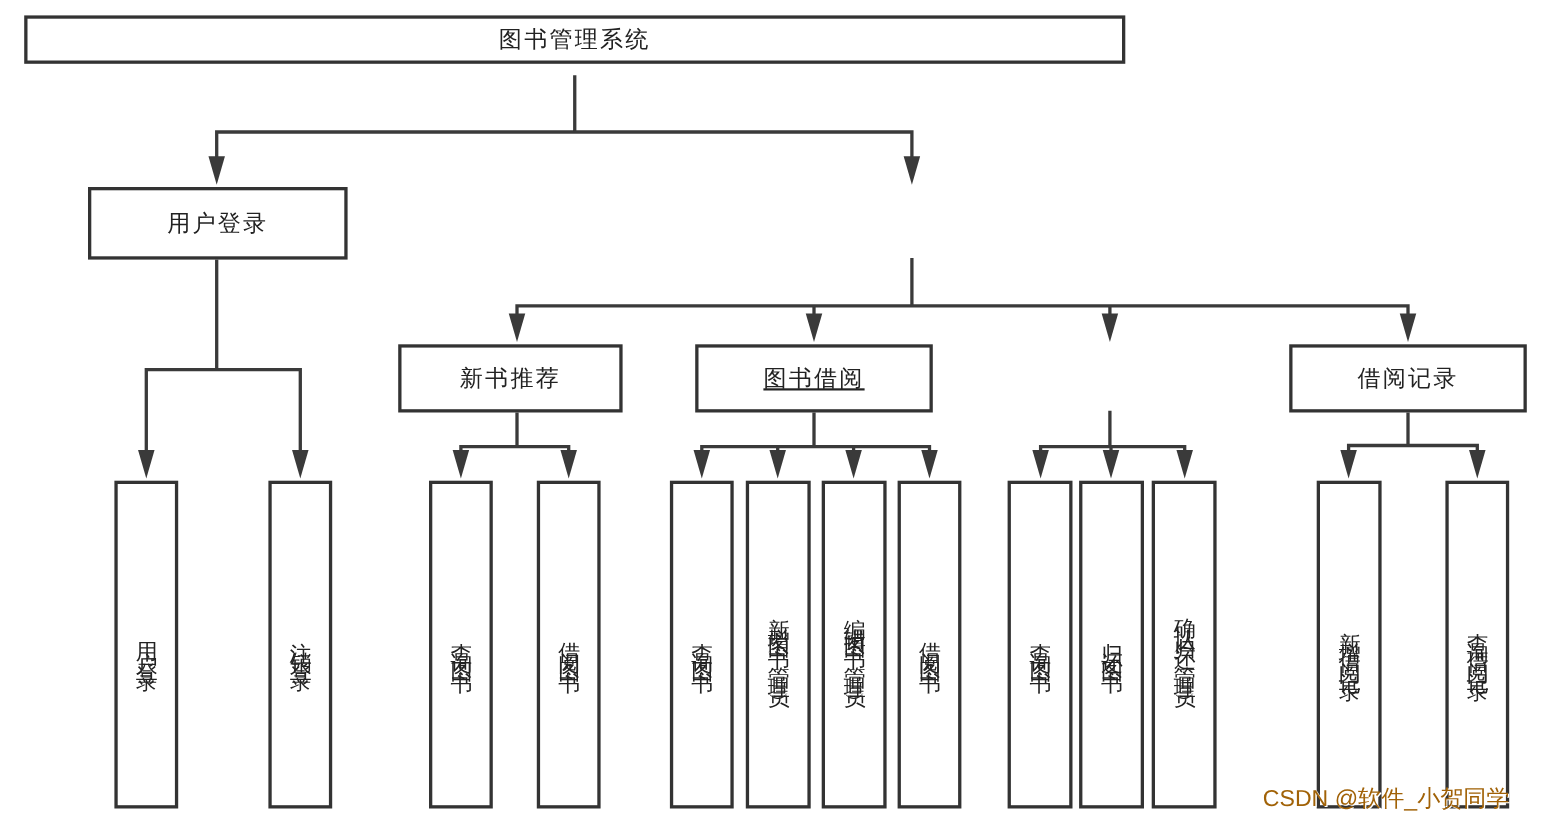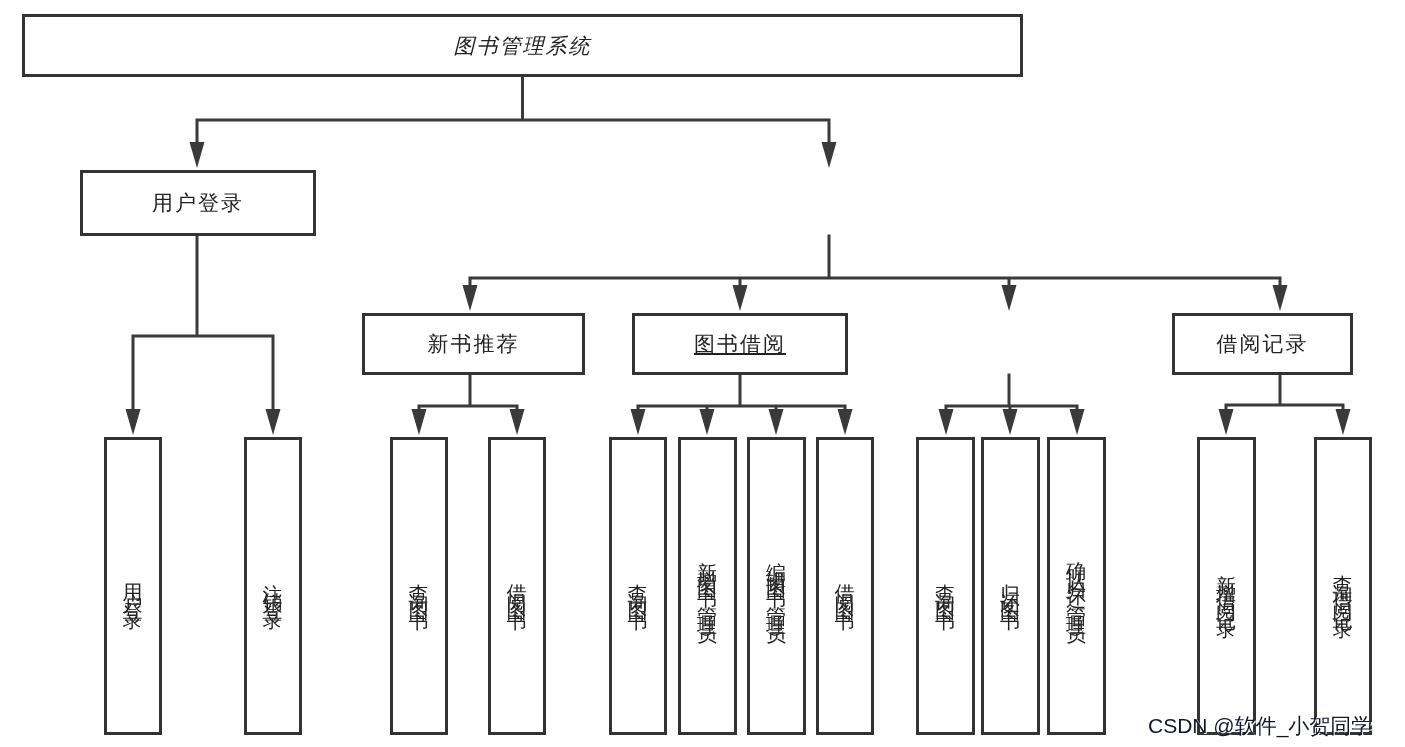--- a/index.html
+++ b/index.html
@@ -39,21 +39,21 @@
     letter-spacing:9px;
     line-height:1;
     color:#222222;
   }
   .watermark{
     position:absolute;
     left:1148px;
     top:712px;
     width:257px;
     font-size:21px;
-    color:#0f172a;
+    color:#a16207;
     text-shadow:1px 1px 0 #ffffff;
     white-space:nowrap;
   }
 </style>
 </head>
 <body>
 
 <div class="canvas">
 
   <svg class="connectors" width="1405" height="747" viewBox="0 0 1405 747" fill="none" stroke="#3a3a3a" stroke-width="3" stroke-linecap="square">
@@ -85,35 +85,35 @@
     <path d="M1009,375 V406 M946,406 H1077 M946,406 V411 M1010,406 V411 M1077,406 V411"></path>
     <polygon points="938.5,409 953.5,409 946,435" fill="#3a3a3a" stroke="none"></polygon>
     <polygon points="1002.5,409 1017.5,409 1010,435" fill="#3a3a3a" stroke="none"></polygon>
     <polygon points="1069.5,409 1084.5,409 1077,435" fill="#3a3a3a" stroke="none"></polygon>
 
     <path d="M1280,375 V405 M1226,405 H1343 M1226,405 V411 M1343,405 V411"></path>
     <polygon points="1218.5,409 1233.5,409 1226,435" fill="#3a3a3a" stroke="none"></polygon>
     <polygon points="1335.5,409 1350.5,409 1343,435" fill="#3a3a3a" stroke="none"></polygon>
   </svg>
 
-  <div class="node" style="left:22px;top:14px;width:1001px;height:63px;font-style:italic;">
+  <div class="node" style="left:22px;top:14px;width:1001px;height:44px;">
     <span class="h-label">图书管理系统</span>
   </div>
 
   <div class="node" style="left:80px;top:170px;width:236px;height:66px;">
     <span class="h-label">用户登录</span>
   </div>
 
-  <div class="node" style="left:362px;top:313px;width:223px;height:62px;">
+  <div class="node" style="left:362px;top:313px;width:204px;height:62px;">
     <span class="h-label">新书推荐</span>
   </div>
   <div class="node" style="left:632px;top:313px;width:216px;height:62px;text-decoration:underline;">
     <span class="h-label">图书借阅</span>
   </div>
-  <div class="node" style="left:1172px;top:313px;width:181px;height:62px;">
+  <div class="node" style="left:1172px;top:313px;width:216px;height:62px;">
     <span class="h-label">借阅记录</span>
   </div>
 
   <div class="node leaf" style="left:104px;">
     <span class="v-label">用户登录</span>
   </div>
   <div class="node leaf" style="left:244px;">
     <span class="v-label">注销登录</span>
   </div>
   <div class="node leaf" style="left:390px;">

